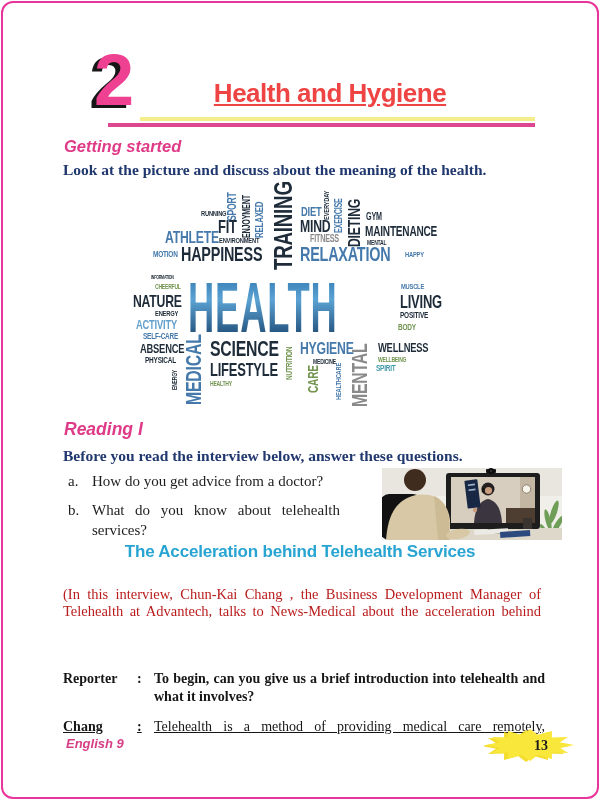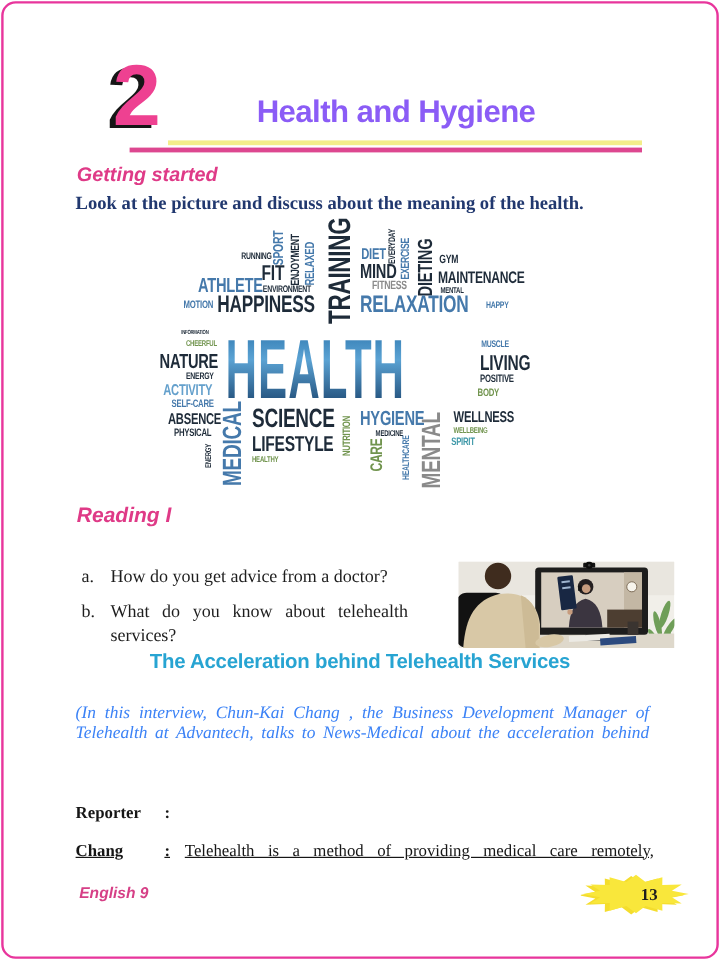--- a/index.html
+++ b/index.html
@@ -10,21 +10,21 @@
 
   .page-border{position:absolute;left:1px;top:1px;right:1px;bottom:1px;
                border:2px solid #e8359c;border-radius:12px;pointer-events:none;}
 
   
   .unit-box{left:58px;top:54px;width:74px;height:37px;background:#1c2f9e;z-index:1;}
   .unit-label{position:absolute;left:12px;top:6px;color:#fff;font-weight:bold;font-size:17px;}
   .unit-num{left:94px;top:44px;font-size:72px;font-weight:bold;line-height:1;color:#ee4191;
             text-shadow:-5px 3px 0 #161616;z-index:2;}
   .page-title{left:205px;top:78px;width:250px;text-align:center;font-size:26px;font-weight:bold;
-              color:#8b5cf6;letter-spacing:-0.5px;}
+              color:#ef4444;letter-spacing:-0.5px;text-decoration:underline;}
   .hline-y{left:140px;top:117px;width:395px;height:3.5px;background:#f3ee8a;}
   .hline-p{left:108px;top:122.5px;width:427px;height:4.5px;background:#dd4790;}
 
   .section-head{font-weight:bold;font-style:italic;color:#df3a87;}
   .gs-head{left:64px;top:137px;font-size:16.5px;}
   .navy-line{color:#21386f;font-weight:bold;font-size:15.5px;}
   .gs-instr{left:63px;top:161px;}
 
   
   .cloud{left:95px;top:185px;width:420px;height:235px;}
@@ -43,21 +43,21 @@
   .q-row{display:flex;margin-top:9px;line-height:20px;}
   .q-row:first-child{margin-top:0;}
   .q-label{width:24px;flex:none;}
   .q-text{flex:1;text-align:justify;}
 
   .photo{left:382px;top:468px;width:180px;height:72px;}
 
   .article-title{left:60px;top:542px;width:480px;text-align:center;font-size:17px;font-weight:bold;
                  color:#27a4d2;letter-spacing:-0.2px;}
 
-  .intro{left:63px;top:586px;width:478px;font-size:14.5px;font-style:italic;color:#3b82f6;
+  .intro{left:63px;top:586px;width:478px;font-size:14.5px;color:#b91c1c;
          line-height:16.5px;}
   .jl{text-align:justify;text-align-last:justify;}
 
   .dialogue{left:63px;top:654px;width:482px;font-size:14px;line-height:17.5px;color:#161616;}
   .d-row{display:flex;margin-top:16px;}
   .d-row + .d-row{margin-top:13px;text-decoration:underline;}
   .d-speaker{width:74px;flex:none;font-weight:bold;}
   .d-colon{width:17px;flex:none;}
   .d-text{flex:1;}
   .d-bold{font-weight:bold;}
@@ -124,20 +124,21 @@
       <span class="wcw h" style="left: 306px; top: 98px; font-size: 8px; color: rgb(69, 121, 171);">MUSCLE</span>
       <span class="wcw h" style="left: 305px; top: 108px; font-size: 18px; color: rgb(30, 43, 57);">LIVING</span>
       <span class="wcw h" style="left: 305px; top: 126px; font-size: 9px; color: rgb(30, 43, 57);">POSITIVE</span>
       <span class="wcw h" style="left: 303px; top: 138px; font-size: 9px; color: rgb(113, 148, 78);">BODY</span>
       <span class="wcw h" style="left: 283px; top: 156px; font-size: 13px; color: rgb(30, 43, 57);">WELLNESS</span>
       <span class="wcw h" style="left: 283px; top: 171px; font-size: 7px; color: rgb(113, 148, 78);">WELLBEING</span>
       <span class="wcw h" style="left: 281px; top: 179px; font-size: 9px; color: rgb(63, 152, 168);">SPIRIT</span>
     </div>
 
   <div class="abs section-head rd-head sans">Reading I</div>
+  <div class="abs navy-line rd-instr">Before you read the interview below, answer these questions.</div>
 
   <div class="abs questions">
     <div class="q-row">
       <span class="q-label">a.</span>
       <span class="q-text">How do you get advice from a doctor?</span>
     </div>
     <div class="q-row">
       <span class="q-label">b.</span>
       <span class="q-text">What do you know about telehealth services?</span>
     </div>
@@ -186,20 +187,24 @@
 
   <div class="abs intro">
     <div class="jl">(In this interview, Chun-Kai Chang , the Business Development Manager of</div>
     <div class="jl">Telehealth at Advantech, talks to News-Medical about the acceleration behind</div>
   </div>
 
   <div class="abs dialogue">
     <div class="d-row d-bold">
       <span class="d-speaker">Reporter</span>
       <span class="d-colon">:</span>
+      <span class="d-text">
+        <span class="jl" style="display:block">To begin, can you give us a brief introduction into telehealth and</span>
+        <span style="display:block">what it involves?</span>
+      </span>
     </div>
     <div class="d-row">
       <span class="d-speaker">Chang</span>
       <span class="d-colon d-bold">:</span>
       <span class="d-text">
         <span class="jl" style="display:block">Telehealth is a method of providing medical care remotely,</span>
       </span>
     </div>
   </div>
 

